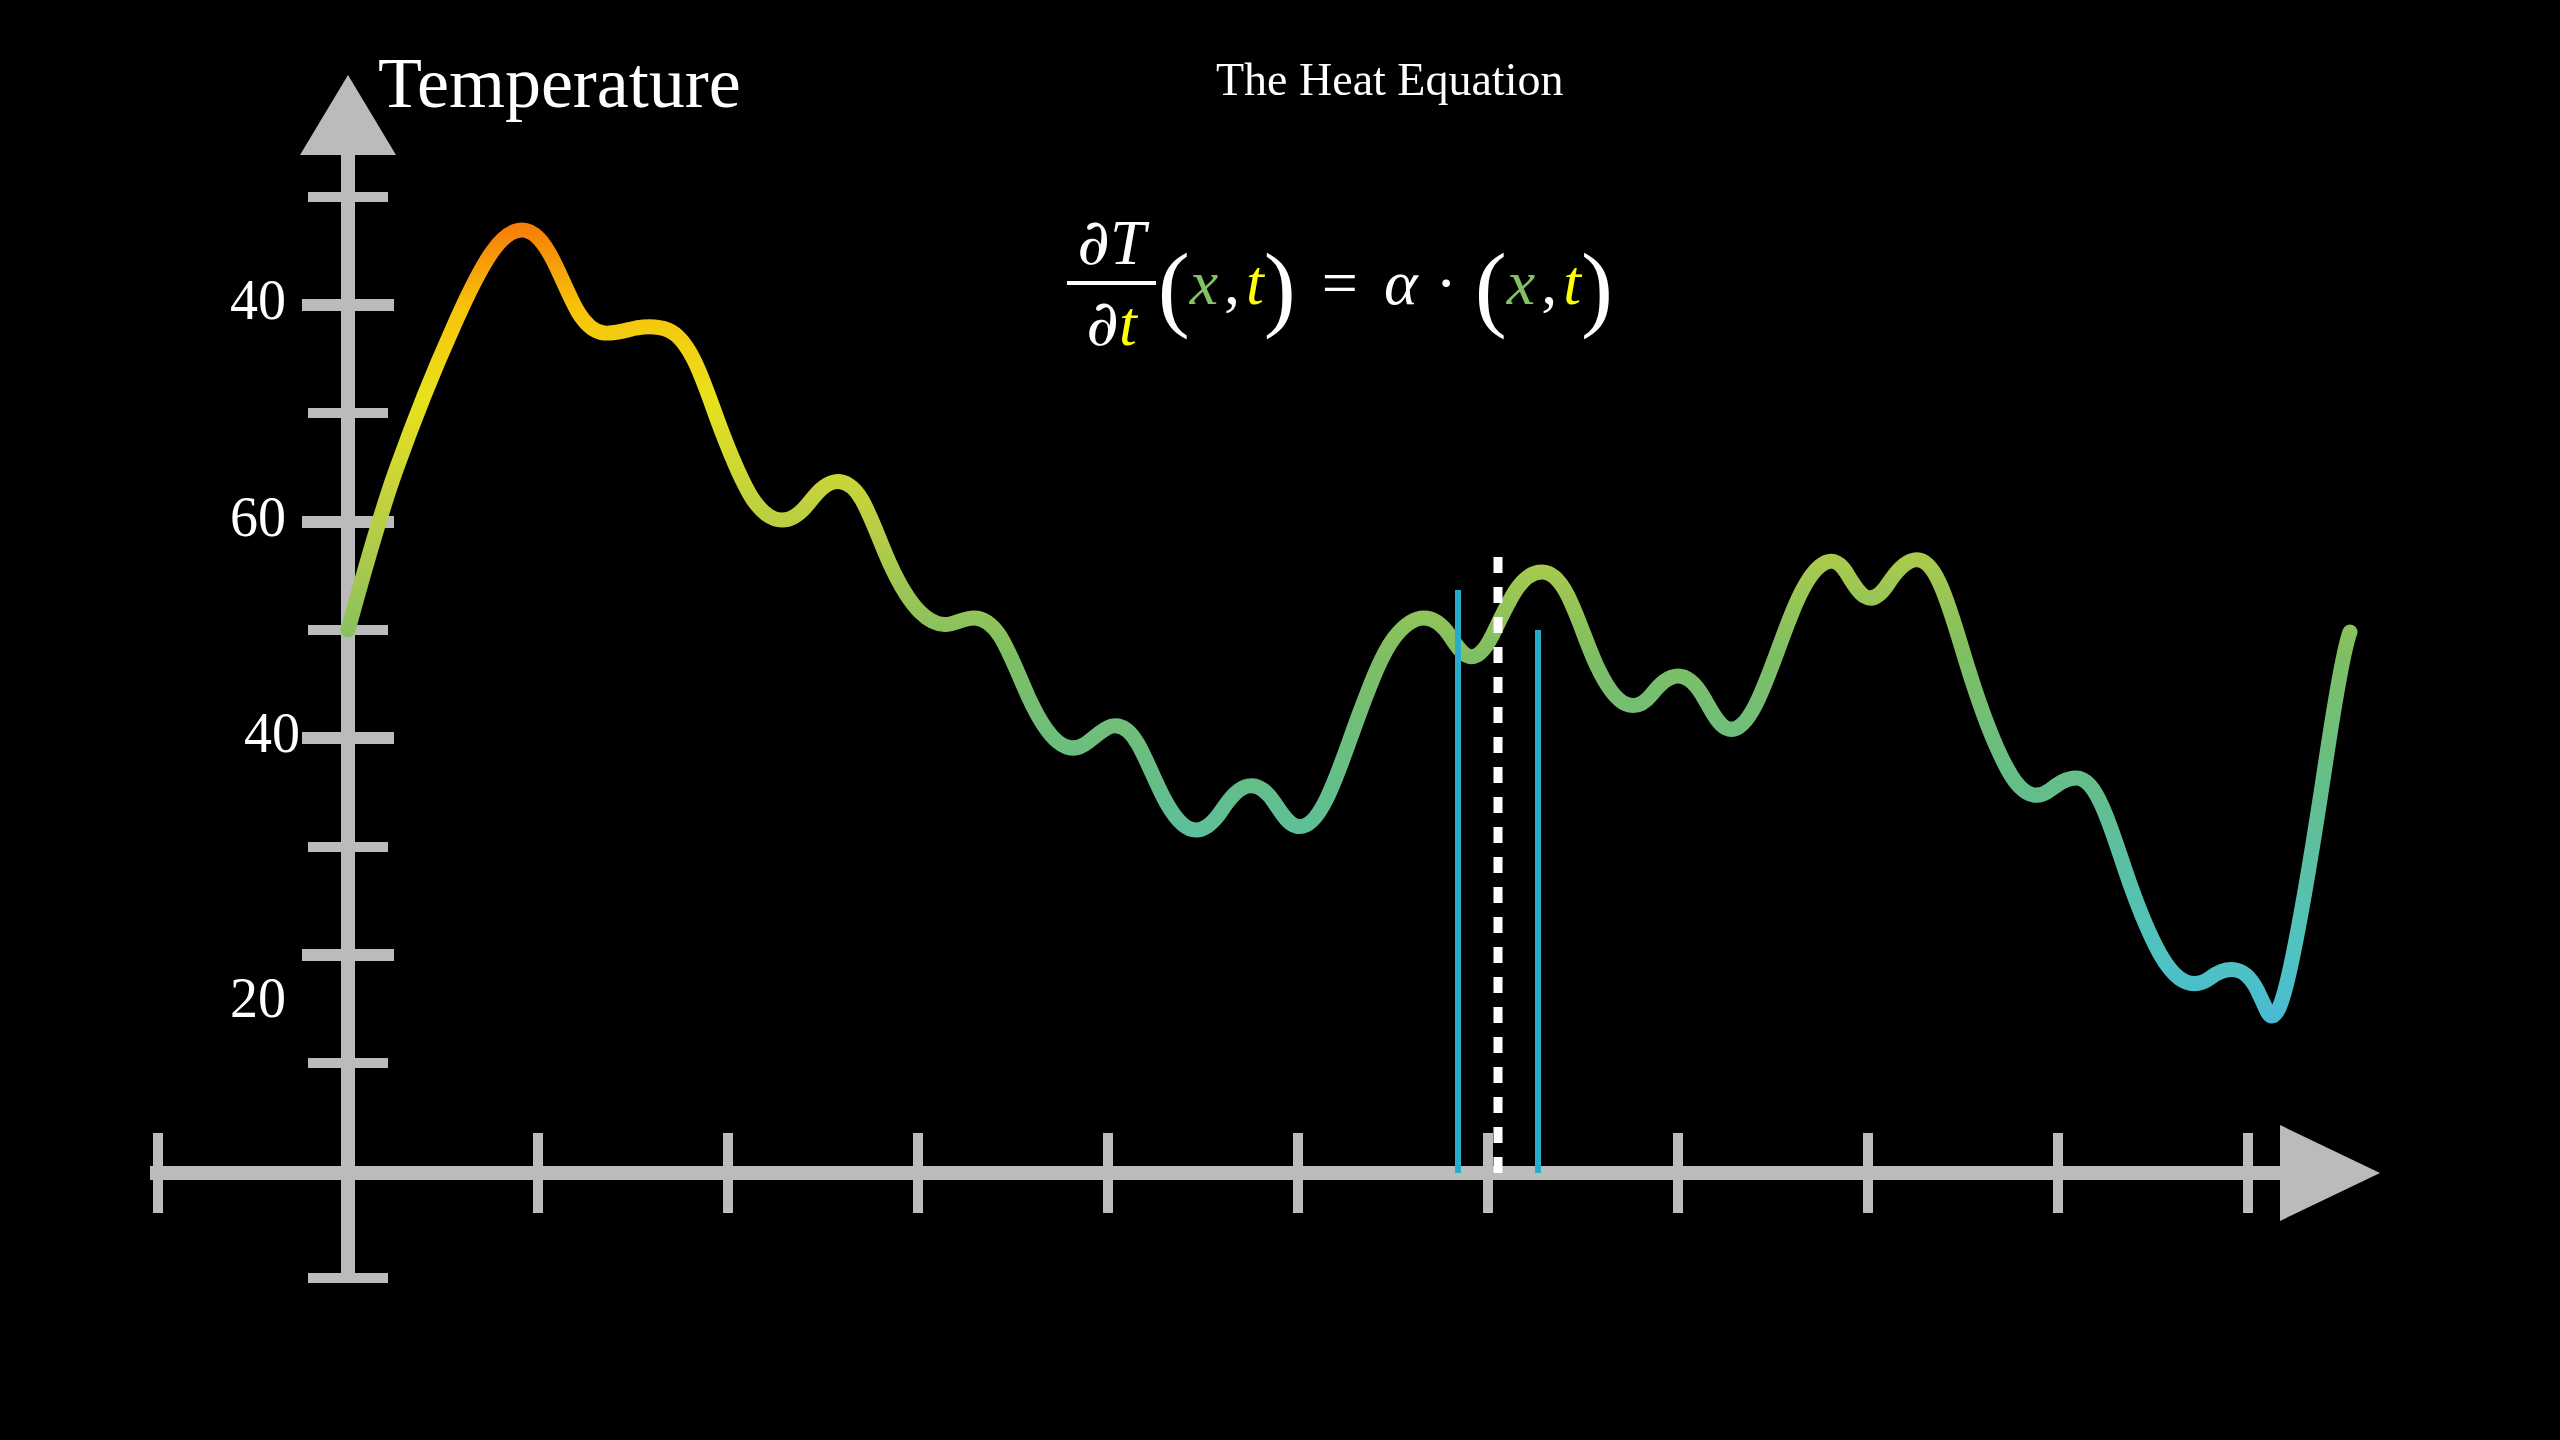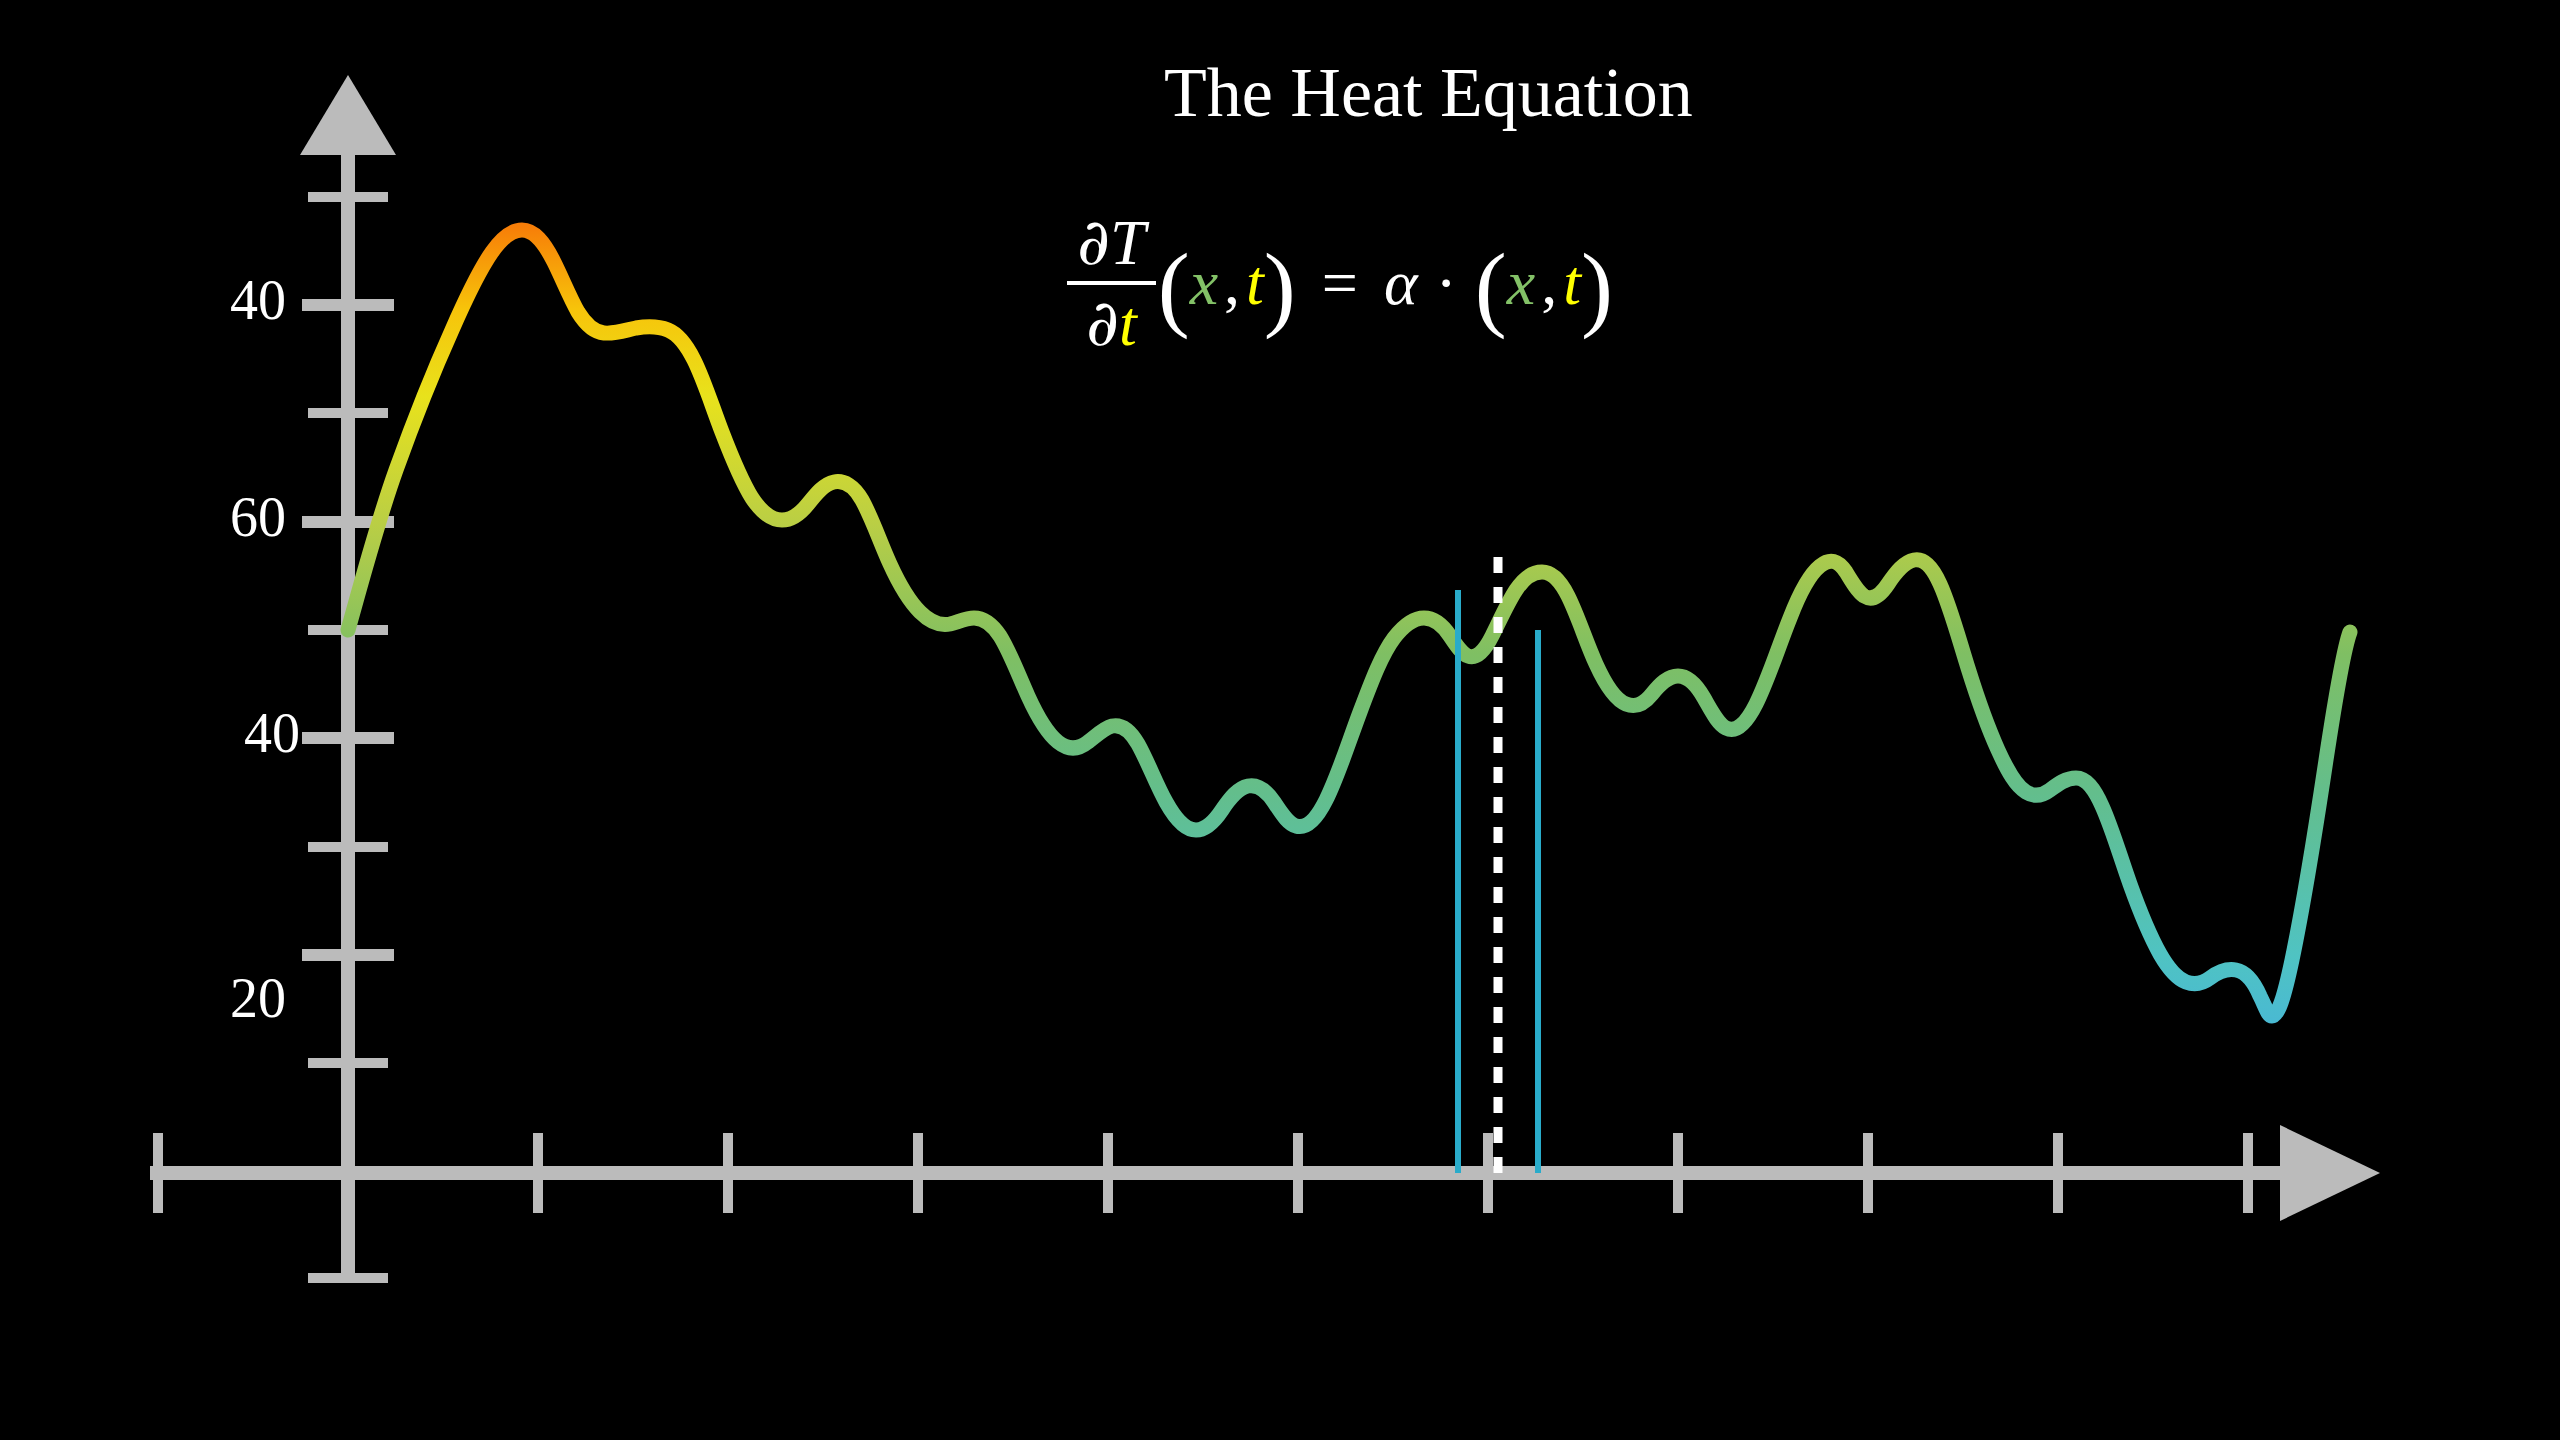--- a/index.html
+++ b/index.html
@@ -38,24 +38,24 @@
     left: 378px;
     top: 46px;
     color: #ffffff;
     font-size: 72px;
     font-family: "Liberation Serif", "DejaVu Serif", serif;
     white-space: nowrap;
     line-height: 1.05;
   }
   #chart-title {
     position: absolute;
-    left: 1164px;
+    left: 1216px;
     top: 56px;
     color: #ffffff;
-    font-size: 70px;
+    font-size: 46px;
     font-family: "Liberation Serif", "DejaVu Serif", serif;
     white-space: nowrap;
     line-height: 1.05;
   }
   
   #equation {
     position: absolute;
     left: 1065px;
     top: 208px;
     display: flex;
@@ -259,20 +259,21 @@
       <line x1="1538" y1="1173" x2="1538" y2="630" stroke="#29ABCA" stroke-width="6"></line>
       <line x1="1498" y1="1173" x2="1498" y2="548" stroke="#FFFFFF" stroke-width="9" stroke-dasharray="16 14"></line>
     </g>
   </svg>
 
   <div class="axis-tick-label" style="left:198px; top:272px; width:88px;">40</div>
   <div class="axis-tick-label" style="left:198px; top:489px; width:88px;">60</div>
   <div class="axis-tick-label" style="left:212px; top:705px; width:88px;">40</div>
   <div class="axis-tick-label" style="left:198px; top:922px; width:88px;margin-top:48px;">20</div>
 
+  <div id="y-axis-title">Temperature</div>
 
   <div id="chart-title">The Heat Equation</div>
 
   <div id="equation">
 
     <span class="frac">
       <span class="num"><span class="partial">∂</span><span class="mi">T</span></span>
       <span class="bar"></span>
       <span class="den"><span class="partial">∂</span><span class="var-t">t</span></span>
     </span>

